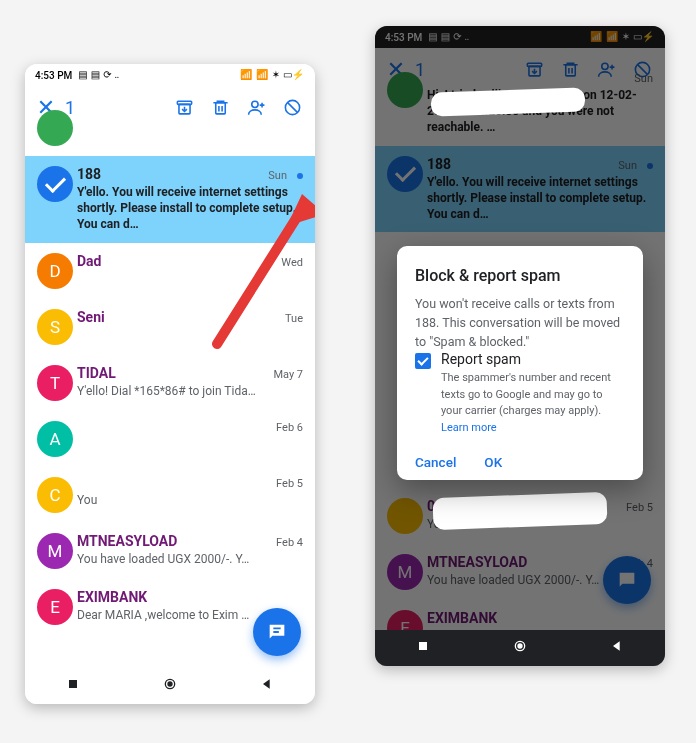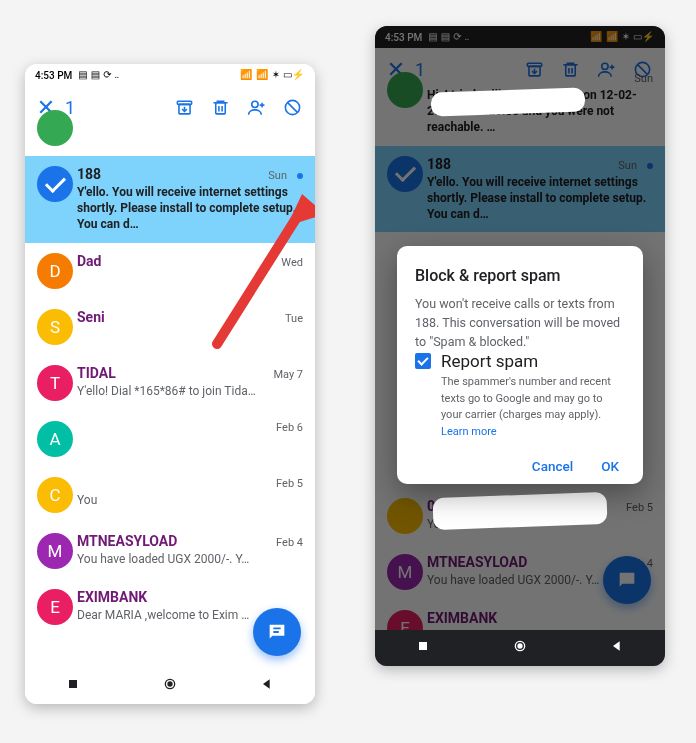--- a/index.html
+++ b/index.html
@@ -165,23 +165,23 @@
   .dlg-row   { display:flex; gap:10px; align-items:flex-start; }
   .dlg-check {
     width:16px; height:16px; border-radius:2px; background:#1a73e8; flex-shrink:0; margin-top:2px;
     display:flex; align-items:center; justify-content:center;
   }
   .dlg-check::after {
     content:""; width:8px; height:4px; border-left:2px solid #fff; border-bottom:2px solid #fff;
     transform:rotate(-45deg); margin-top:-2px;
   }
   .dlg-row-body { font-size:11px; color:#5f6368; line-height:1.5;}
-  .dlg-row-title { font-size:17px; color:#202124; margin-bottom:3px;}
+  .dlg-row-title { font-size:14px; color:#202124; margin-bottom:3px;}
   .dlg-link { color:#1a73e8; }
-  .dlg-actions { display:flex; justify-content:flex-end; gap:28px; margin-top:18px; padding-right:6px;}
+  .dlg-actions { display:flex; justify-content:flex-start; gap:28px; margin-top:18px; padding-right:6px;}
   .dlg-btn { font-size:13.5px; font-weight:500; color:#1a73e8; }
 
   .ui-root { position:absolute; inset:0; }
 </style>
 </head>
 <body>
 
 <div class="phone phone-left">
   <div class="ui-root">
 

